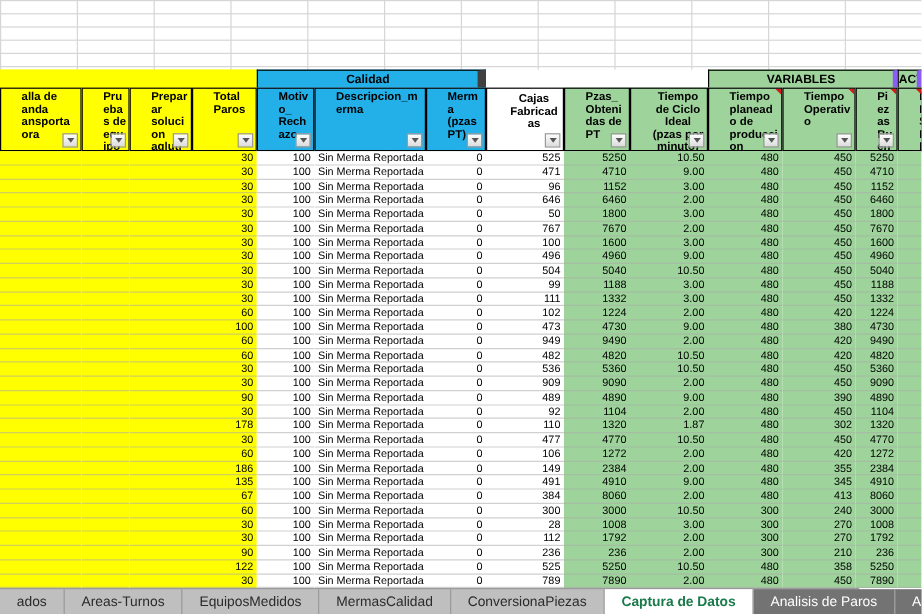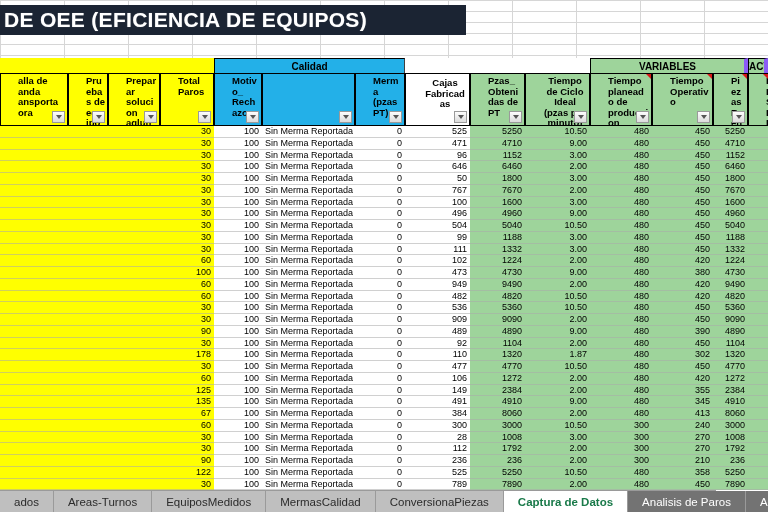--- a/index.html
+++ b/index.html
@@ -28,21 +28,21 @@
   }
 
   
   .band{
     position:absolute; top:58px; height:15px;
     display:flex; align-items:center; justify-content:center;
     font-size:10px; font-weight:bold; color:#000;
     overflow:hidden; white-space:nowrap;
   }
   .band.yellow{ background:#ffff00; border:1px solid #ffff00; }
-  .band.blue{ background:#23b0e8; border-left:1px solid #000; border-right:1px solid #404040; border-top:1px solid #000;}
+  .band.blue{ background:#23b0e8; border-left:1px solid #000; border-right:7px solid #404040; border-top:1px solid #000;}
   .band.green{ background:#9ed49b; border-left:1px solid #000; border-right:4px solid #8b5cf6; border-top:1px solid #000;}
   .band.white{ background:#ffffff; }
 
   
   .hdr{
     position:absolute; top:73px; height:53px;
     font-size:9.5px; font-weight:bold; color:#000;
     padding:2px 2px 0 17px; line-height:10.5px;
     overflow:hidden; word-wrap:break-word;
   }
@@ -118,41 +118,40 @@
       <div class="vline" style="left: 640px;"></div>
       <div class="vline" style="left: 704px;"></div>
       <div class="hline" style="top: 0px;"></div>
       <div class="hline" style="top: 11px;"></div>
       <div class="hline" style="top: 22px;"></div>
       <div class="hline" style="top: 33px;"></div>
       <div class="hline" style="top: 44px;"></div>
       <div class="hline" style="top: 55px;"></div>
     </div>
 
-  <div class="title-banner">DE OEE (EFICIENCIA DE EQUIPOS)</div>
 
   <div id="bands">
       <div class="band yellow" style="left: 0px; width: 214px;"></div>
       <div class="band blue" style="left: 214px; width: 191px;">Calidad</div>
       <div class="band white" style="left: 405px; width: 65px;"></div>
       <div class="band white" style="left: 470px; width: 120px;"></div>
       <div class="band green" style="left: 590px; width: 158px;">VARIABLES</div>
       <div class="band green" style="left: 748px; width: 20px;">FACT</div>
     </div>
 
   <div id="headers">
       <div class="hdr yellow" style="left: 0px; width: 68px;"><span>alla de
 anda
 ansporta
 ora</span><span class="filter-btn"></span></div>
       <div class="hdr yellow" style="left: 68px; width: 40px;"><span>Pruebas de equipo</span><span class="filter-btn"></span></div>
       <div class="hdr yellow" style="left: 108px; width: 52px;"><span>Preparar solucion aglutinante</span><span class="filter-btn"></span></div>
       <div class="hdr yellow" style="left: 160px; width: 54px;"><span>Total Paros</span><span class="filter-btn"></span></div>
       <div class="hdr blue" style="left: 214px; width: 48px;"><span>Motivo_ Rechazo</span><span class="filter-btn"></span></div>
-      <div class="hdr blue" style="left: 262px; width: 93px;"><span class="filter-btn"></span></div>
+      <div class="hdr blue" style="left: 262px; width: 93px;"><span>Descripcion_merma</span><span class="filter-btn"></span></div>
       <div class="hdr blue" style="left: 355px; width: 50px;"><span>Merma (pzas PT)</span><span class="filter-btn"></span></div>
       <div class="hdr white ctr" style="left: 405px; width: 65px;"><span>Cajas Fabricadas</span><span class="filter-btn"></span></div>
       <div class="hdr green" style="left: 470px; width: 55px;"><span>Pzas_Obtenidas de PT</span><span class="filter-btn"></span></div>
       <div class="hdr green ctr" style="left: 525px; width: 65px;"><span>Tiempo de Ciclo Ideal (pzas por minuto)</span><span class="filter-btn"></span></div>
       <div class="hdr green" style="left: 590px; width: 62px;"><span>Tiempo planeado de produccion</span><span class="cmt"></span><span class="filter-btn"></span></div>
       <div class="hdr green" style="left: 652px; width: 61px;"><span>Tiempo Operativo</span><span class="cmt"></span><span class="filter-btn"></span></div>
       <div class="hdr green" style="left: 713px; width: 35px;"><span>Piezas Buenas</span><span class="cmt"></span><span class="filter-btn"></span></div>
       <div class="hdr green" style="left: 748px; width: 20px;"><span>DISP
 BILI</span><span class="cmt"></span></div>
     </div>
@@ -273,21 +272,21 @@
         <div class="cell r flagcol">100</div>
         <div class="cell r flagcol">60</div>
         <div class="cell r flagcol">60</div>
         <div class="cell r flagcol">30</div>
         <div class="cell r flagcol">30</div>
         <div class="cell r flagcol">90</div>
         <div class="cell r flagcol">30</div>
         <div class="cell r flagcol">178</div>
         <div class="cell r flagcol">30</div>
         <div class="cell r flagcol">60</div>
-        <div class="cell r flagcol">125</div>
+        <div class="cell r flagcol">186</div>
         <div class="cell r flagcol">135</div>
         <div class="cell r flagcol">67</div>
         <div class="cell r flagcol">60</div>
         <div class="cell r flagcol">30</div>
         <div class="cell r flagcol">30</div>
         <div class="cell r flagcol">90</div>
         <div class="cell r flagcol">122</div>
         <div class="cell r flagcol">30</div>
       </div>
       <div class="datacol white" style="left: 214px; width: 48px;">

